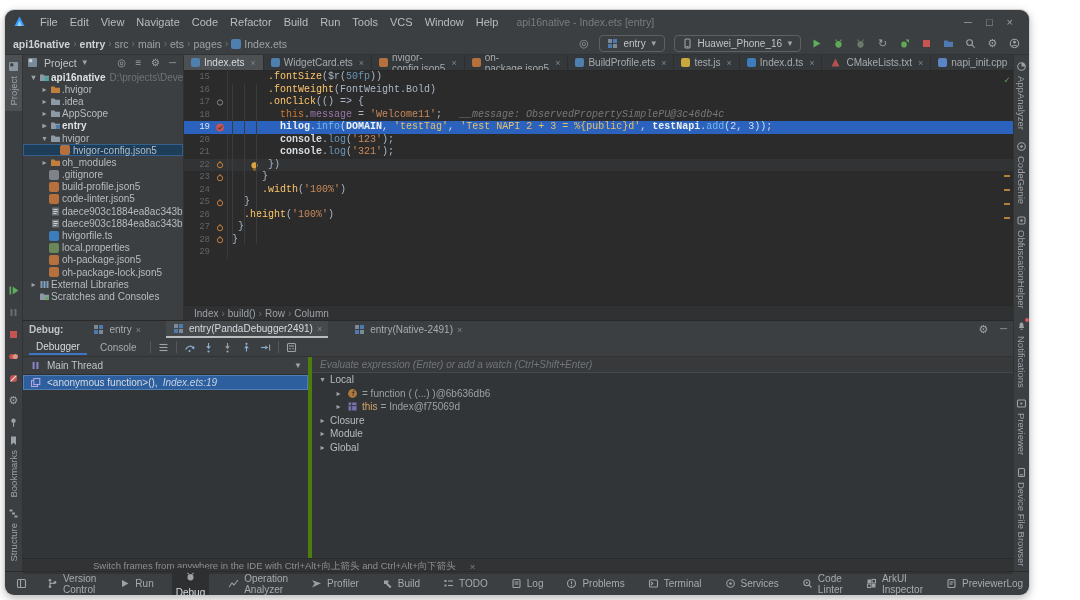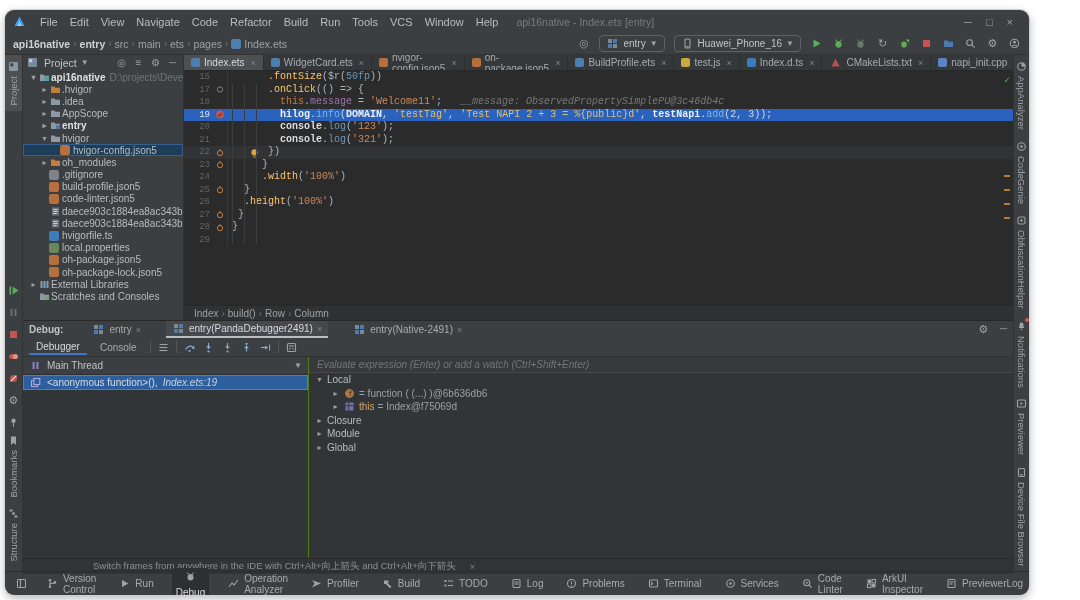--- a/index.html
+++ b/index.html
@@ -80,21 +80,21 @@
   .dbg-label{color:#c0c4c7;font-weight:bold;margin-right:4px;}
   .dtab{display:flex;align-items:center;gap:4px;padding:1px 6px;color:#a7abae;}
   .dtab.active{background:#45494c;border-bottom:2px solid #b9bdc0;color:#d6dade;}
   .dtab .x{color:#7f8487;font-size:9px;}
   .dbg-head-icons{margin-left:auto;display:flex;gap:10px;color:#9da2a6;}
   .dbg-toolbar{height:18px;display:flex;align-items:center;gap:6px;padding:0 6px;flex:none;border-bottom:1px solid #323232;}
   .vtab{font-size:10px;color:#a7abae;padding:1px 7px;}
   .vtab.active{color:#d6dade;border-bottom:2px solid #3b76c4;}
   .vsep{width:1px;height:12px;background:#55585a;}
   .dbg-content{flex:1;display:flex;min-height:0;background:#323537;}
-  .frames{width:285px;flex:none;border-right:1px solid #4d7c0f;display:flex;flex-direction:column;text-align:right;}
+  .frames{width:285px;flex:none;border-right:4px solid #4d7c0f;display:flex;flex-direction:column;text-align:right;}
   .fr-head{height:17px;background:#3c3f41;border-bottom:1px solid #2e2e2e;display:flex;align-items:center;
     gap:5px;padding:0 6px;font-size:10px;color:#c0c4c7;flex:none;}
   .fr-row{height:15px;display:flex;align-items:center;gap:5px;padding:0 6px;font-size:10px;color:#d4dae0;}
   .fr-row.sel{background:#2d5f9e;box-shadow:inset 0 0 0 1px #517fb4;}
   .fr-loc{font-style:italic;color:#c3d2e2;}
   .vars{flex:1;display:flex;flex-direction:column;min-width:0;}
   .eval{height:15px;flex:none;background:#37393b;border-bottom:1px solid #46494b;display:flex;align-items:center;
     padding:0 8px;font-size:10px;color:#71767a;font-style:italic;}
   .vrow{height:13.5px;display:flex;align-items:center;font-size:10px;color:#b6bcc0;gap:3px;}
   .vrow .arrow{width:9px;font-size:8px;color:#9da2a6;text-align:center;flex:none;}
@@ -520,20 +520,21 @@
                 <span>napi_init.cpp</span>
                 <span class="x">×</span>
               </div>
               <div class="tab">
                 <span class="fi" style="background: rgb(61, 125, 189);"></span>
                 <span>hvigorfile.ts</span>
               </div>
             </div>
           <div class="code" id="code">
               <div class="line"><span class="ln">15</span><span class="lmark"></span><span class="lcode" style="padding-left: 6ch;"><span class="tk-m">.fontSize</span><span class="tk-d">($r(</span><span class="tk-n">50fp</span><span class="tk-d">))</span></span></div>
+              <div class="line"><span class="ln">16</span><span class="lmark"></span><span class="lcode" style="padding-left: 6ch;"><span class="tk-m">.fontWeight</span><span class="tk-d">(FontWeight.Bold)</span></span></div>
               <div class="line"><span class="ln">17</span><span class="lmark"><span class="ico"><svg width="11" height="11" viewBox="0 0 11 11" stroke-width="1.1">
                       <circle cx="5.5" cy="5.5" r="2.9" stroke="#7f8487" fill="none"></circle>
                     </svg></span></span><span class="lcode" style="padding-left: 6ch;"><span class="tk-m">.onClick</span><span class="tk-d">(() =&gt; {</span></span></div>
               <div class="line"><span class="ln">18</span><span class="lmark"></span><span class="lcode" style="padding-left: 8ch;"><span class="tk-k">this</span><span class="tk-d">.</span><span class="tk-f">message</span><span class="tk-d"> = </span><span class="tk-s">'Welcome11'</span><span class="tk-d">;</span><span class="tk-h">   __message: ObservedPropertySimplePU@3c46db4c</span></span></div>
               <div class="line exec"><span class="ln">19</span><span class="lmark"><span class="ico"><svg width="11" height="11" viewBox="0 0 11 11" stroke-width="1.1">
                       <circle cx="5.5" cy="5.5" r="4.3" fill="#c75450"></circle>
                       <path d="M3.4 5.6l1.6 1.7 2.7-3.2" stroke="#2b2b2b" fill="none"></path>
                     </svg></span></span><span class="lcode" style="padding-left: 8ch;"><span class="tk-w">hilog</span><span class="tk-d">.</span><span class="tk-cy">info</span><span class="tk-d">(</span><span class="tk-w">DOMAIN</span><span class="tk-d">, </span><span class="tk-ys">'testTag'</span><span class="tk-d">, </span><span class="tk-ys">'Test NAPI 2 + 3 = %{public}d'</span><span class="tk-d">, </span><span class="tk-w">testNapi</span><span class="tk-d">.</span><span class="tk-cy">add</span><span class="tk-d">(2, 3));</span></span></div>
               <div class="line"><span class="ln">20</span><span class="lmark"></span><span class="lcode" style="padding-left: 8ch;"><span class="tk-b">console</span><span class="tk-d">.</span><span class="tk-bl">log</span><span class="tk-d">(</span><span class="tk-s">'123'</span><span class="tk-d">);</span></span></div>
               <div class="line"><span class="ln">21</span><span class="lmark"></span><span class="lcode" style="padding-left: 8ch;"><span class="tk-b">console</span><span class="tk-d">.</span><span class="tk-bl">log</span><span class="tk-d">(</span><span class="tk-s">'321'</span><span class="tk-d">);</span></span></div>

